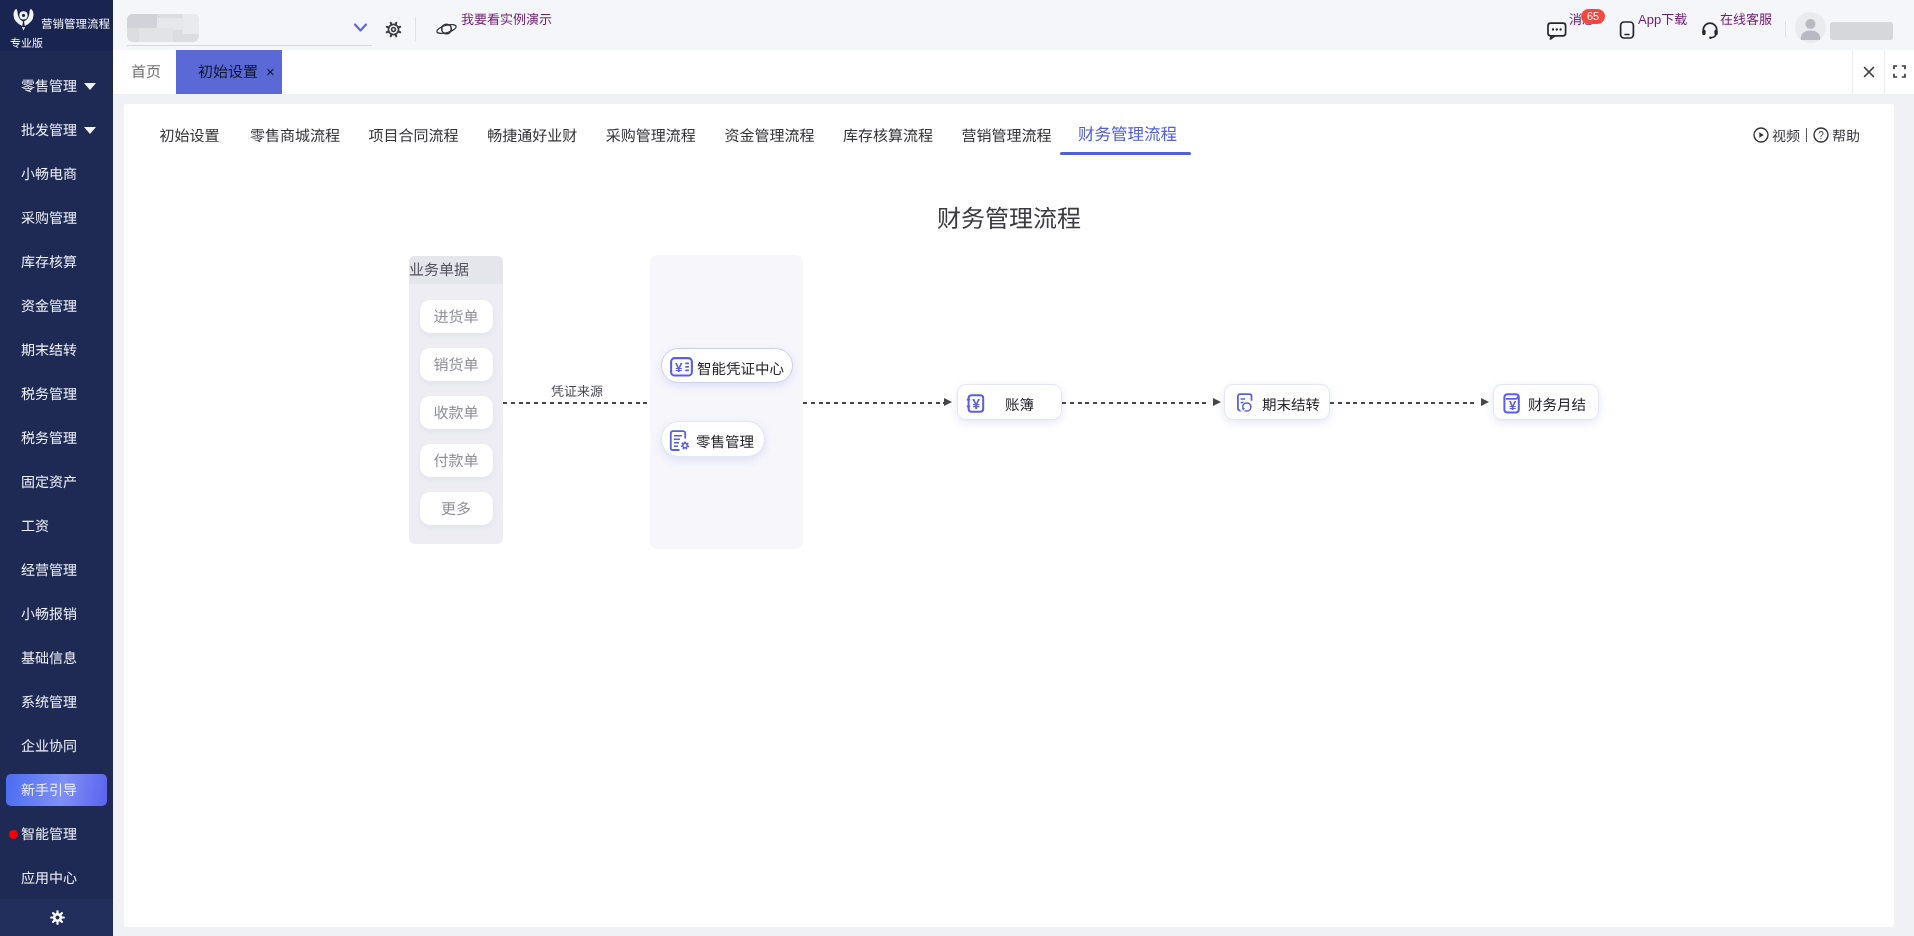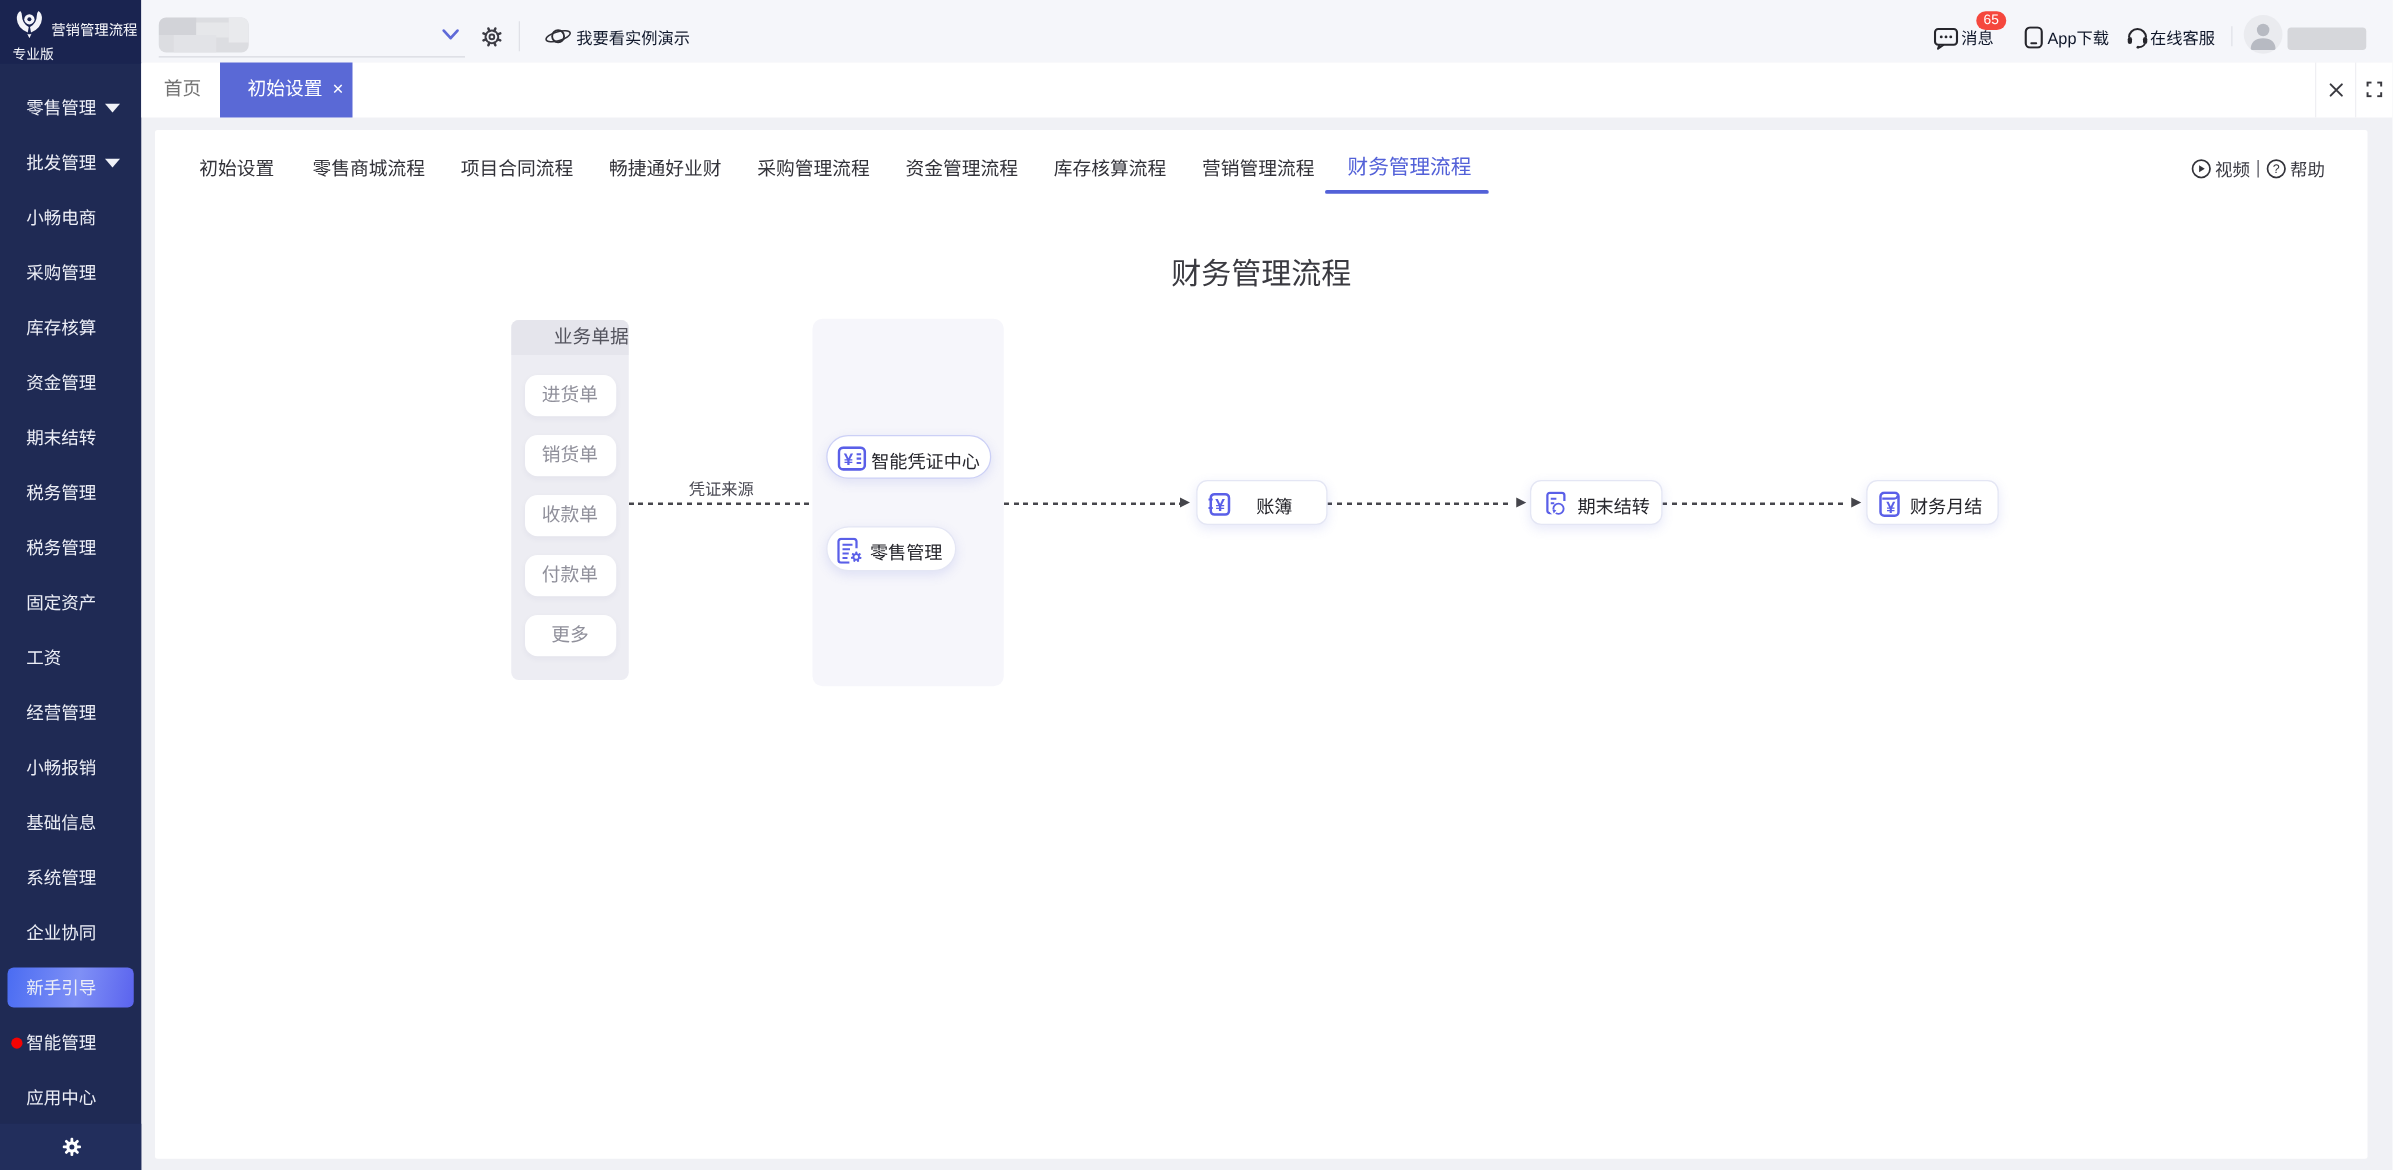--- a/index.html
+++ b/index.html
@@ -14,41 +14,41 @@
 #logo .ed{position:absolute;left:10px;top:34px;font-size:11px;color:#f4f5f9}
 .mi{position:absolute;left:21px;font-size:14px;color:#eceef6;height:20px;line-height:20px;white-space:nowrap}
 .tri{position:absolute;width:0;height:0;border-left:6.5px solid transparent;border-right:6.5px solid transparent;border-top:7.5px solid #f0f2f8}
 #guide{position:absolute;left:6px;top:773.5px;width:101px;height:32.5px;border-radius:5px;background:linear-gradient(100deg,#4a6cf2 0%,#7f90f6 55%,#5a63ee 100%)}
 #reddot{position:absolute;left:9px;top:830px;width:9px;height:9px;border-radius:50%;background:#f50302}
 #sbot{position:absolute;left:0;top:899px;width:113px;height:37px;background:#222e5c}
 
 #top{position:absolute;left:113px;top:0;width:1801px;height:50px;background:#f5f6fa}
 #blur1{position:absolute;left:14px;top:14px;width:72px;height:28px;border-radius:6px;background:#dcdde1;overflow:hidden}
 #selline{position:absolute;left:14px;top:45px;width:245px;height:1px;background:#d8d9e0}
-.ttxt{position:absolute;top:23px;height:15px;line-height:15px;font-size:13px;color:#0f172a;white-space:nowrap}
+.ttxt{position:absolute;top:12px;height:15px;line-height:15px;font-size:13px;color:#701a75;white-space:nowrap}
 .vsep{position:absolute;width:1px;background:#e0e1e7}
 #badge{position:absolute;left:1468px;top:9px;width:24px;height:15px;border-radius:8px;background:#f5473d;color:#fff;font-size:11px;line-height:15px;text-align:center}
 #avatar{position:absolute;left:1682px;top:12px;width:31px;height:31px;border-radius:50%;background:#eaebef;overflow:hidden}
 #blur2{position:absolute;left:1717px;top:22px;width:63px;height:18px;border-radius:3px;background:#d6d7db}
 
 #tabrow{position:absolute;left:113px;top:50px;width:1801px;height:44px;background:#fff}
 #tab1{position:absolute;left:18px;top:0;height:44px;line-height:43px;font-size:15px;color:#737373}
-#tab2{position:absolute;left:63px;top:0;width:106px;height:44px;background:#5a69d6;color:#ffffff;font-size:15px;line-height:43px}
+#tab2{position:absolute;left:63px;top:0;width:106px;height:44px;background:#5a69d6;color:#0f172a;font-size:15px;line-height:43px}
 #tab2 .x{font-size:15px;margin-left:8px}
 .trsep{position:absolute;top:0;width:1px;height:44px;background:#efeff3}
 
 #panel{position:absolute;left:124px;top:104px;width:1770px;height:823px;background:#fff;border-radius:2px}
 .nav{position:absolute;top:23px;height:18px;line-height:18px;font-size:15px;color:#33333a;white-space:nowrap}
 .nav.act{font-size:16.5px;color:#5361d8;top:21px}
 #underl{position:absolute;left:936px;top:48px;width:131px;height:3px;border-radius:2px;background:#5361d8}
 #helpzone{position:absolute;left:1629px;top:22px;height:18px;font-size:14px;color:#3a3a42;display:flex;align-items:center}
 #title{position:absolute;left:0;top:95px;width:1770px;text-align:center;font-size:24px;color:#3a3a40}
 
 #p1{position:absolute;left:285px;top:152px;width:94px;height:288px;border-radius:6px;background:#ededf3;overflow:hidden}
-#p1 .hd{height:28px;background:#e5e5ec;color:#54545e;font-size:15px;text-align:right;line-height:28px}
+#p1 .hd{height:28px;background:#e5e5ec;color:#54545e;font-size:15px;text-align:left;line-height:28px}
 .bbtn{position:absolute;left:295.5px;width:73px;height:33px;border-radius:10px;background:#fff;color:#90909b;font-size:15px;text-align:center;line-height:33px;box-shadow:0 2px 5px rgba(30,40,90,0.05)}
 #p2{position:absolute;left:526px;top:151px;width:153px;height:294px;border-radius:8px;background:#f6f6fb}
 .fbtn{position:absolute;display:flex;align-items:center;padding-top:3px;background:#fff;border:1px solid #e4e6f4;box-shadow:0 3px 9px rgba(100,110,220,.16);font-size:14.5px;color:#26262c;white-space:nowrap}
 .dash{position:absolute;top:297.5px;height:2px;background:repeating-linear-gradient(90deg,#46464c 0 4px,transparent 4px 7.8px)}
 .arr{position:absolute;top:294px;width:0;height:0;border-top:4.5px solid transparent;border-bottom:4.5px solid transparent;border-left:8px solid #45454b}
 #lbl{position:absolute;left:398px;top:277px;width:110px;text-align:center;font-size:13px;color:#4b4b55}
 .fico{flex:0 0 auto}
 </style>
 </head>
 <body>

